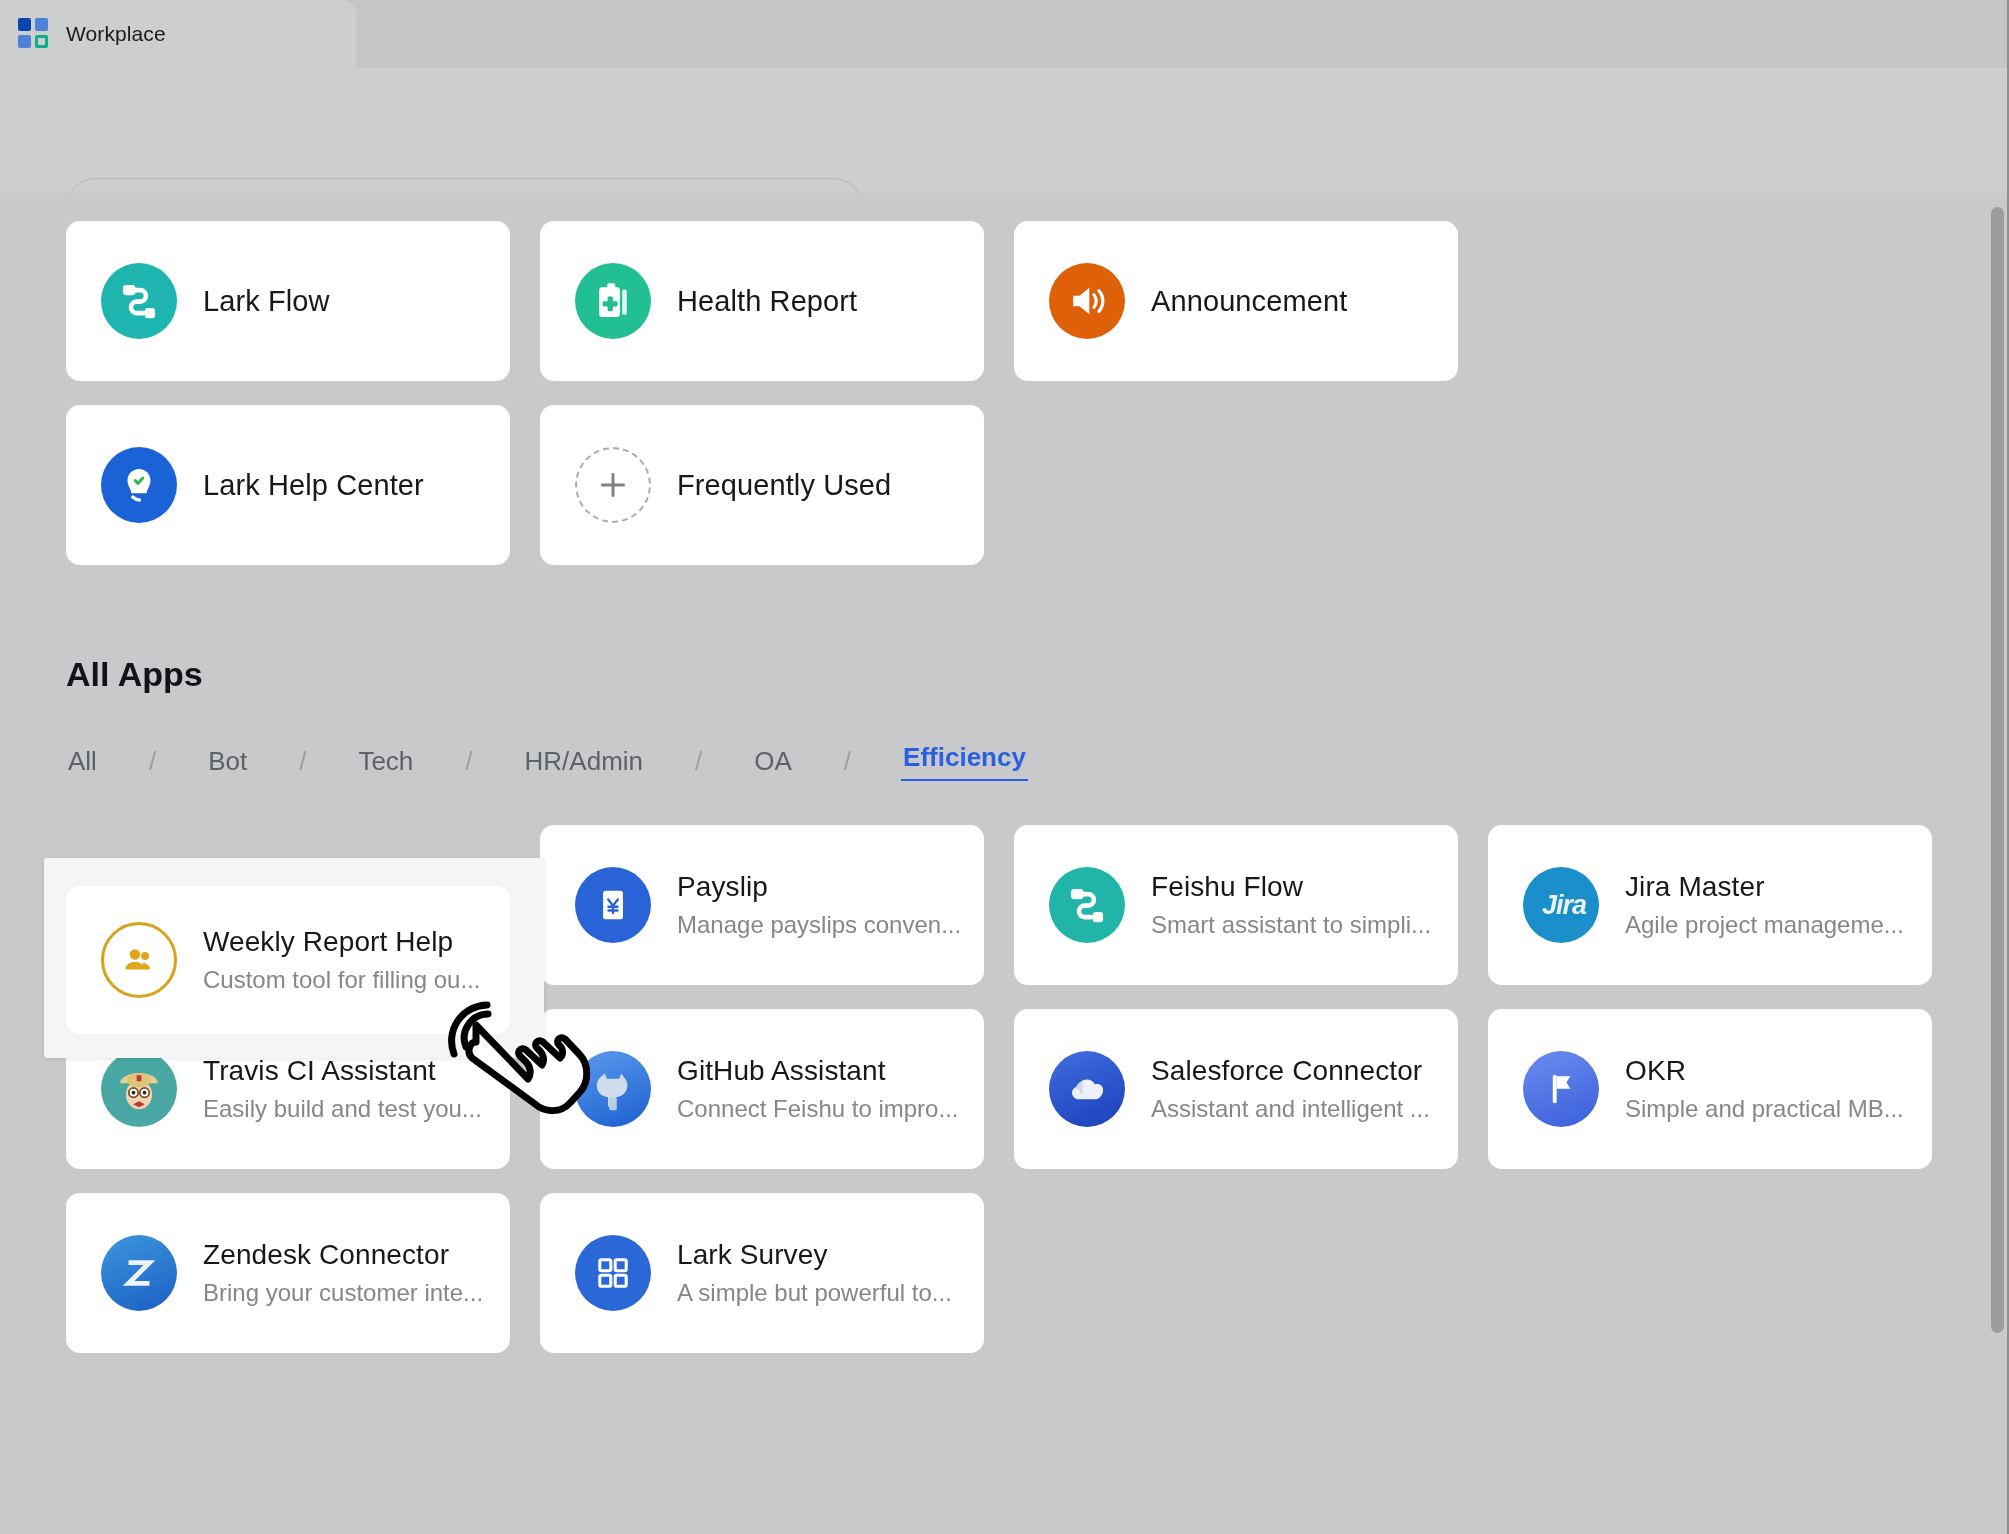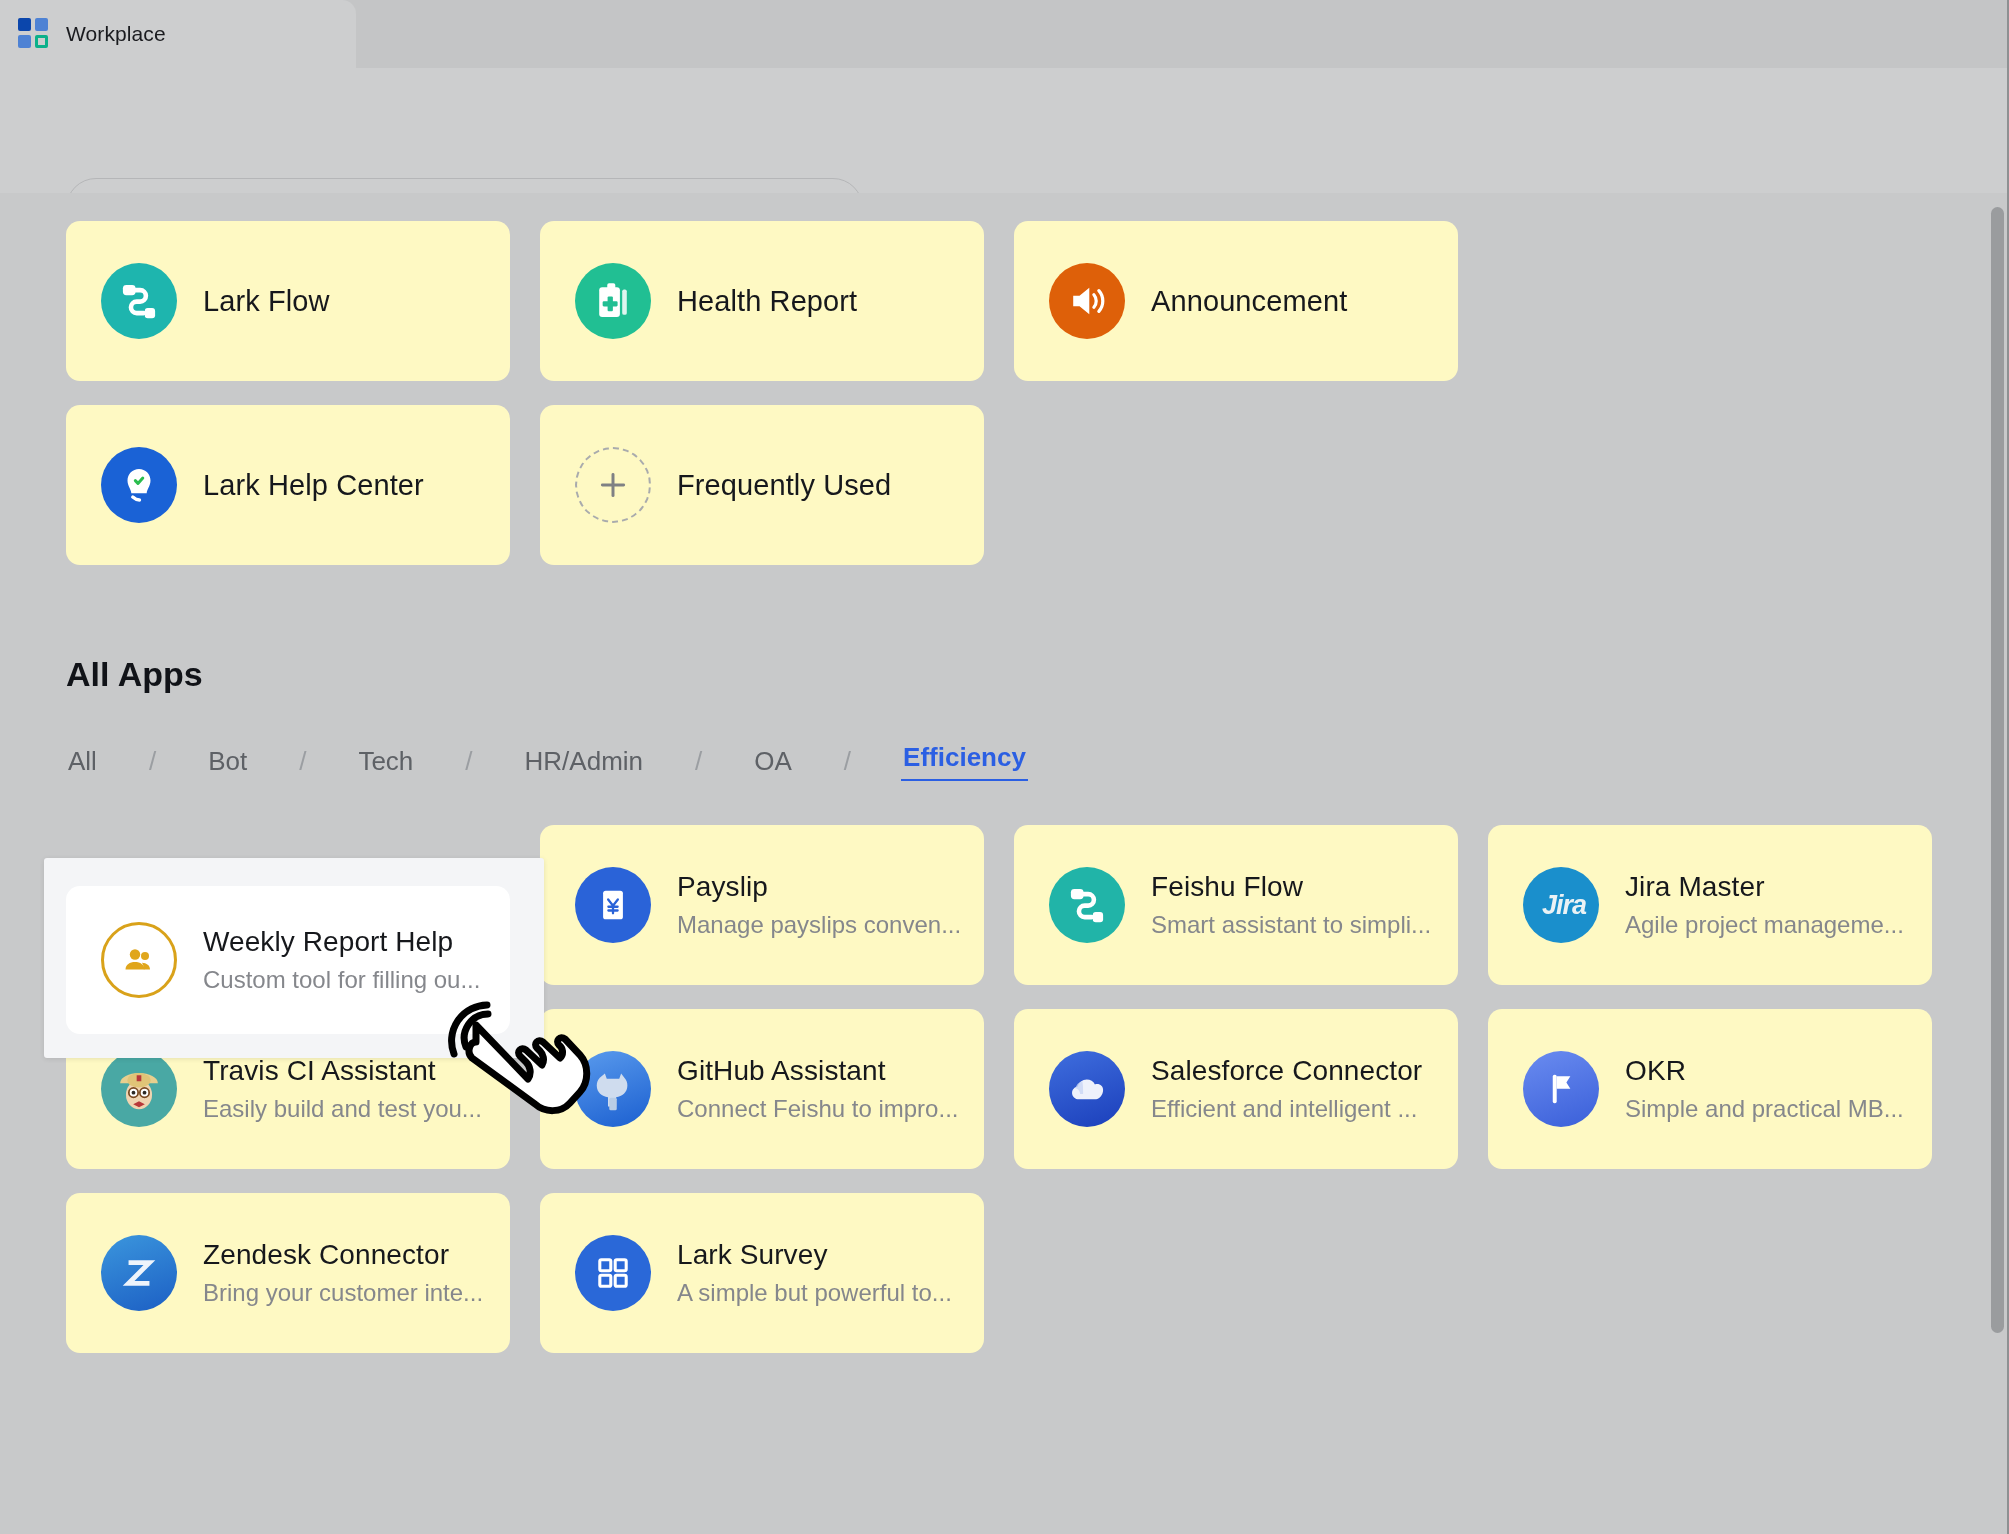--- a/index.html
+++ b/index.html
@@ -40,21 +40,21 @@
   .hdr-actions { position: absolute; right: 52px; top: 110px; height: 60px; display: flex; align-items: center; gap: 62px; }
   .hdr-btn { display: flex; align-items: center; gap: 15px; cursor: pointer; }
   .hdr-btn span.t { font-size: 27px; color: #4d5056; letter-spacing: .1px; }
 
   
   .body { position: absolute; left: 0; top: 193px; width: 2009px; height: 1341px; background: #c8c9ca; }
   .wrap { position: absolute; left: 66px; top: 0; width: 1866px; }
 
   .grid { display: grid; grid-template-columns: repeat(4, 444px); column-gap: 30px; row-gap: 24px; }
   .card {
-    height: 160px; background: #fef9c3; border-radius: 14px;
+    height: 160px; background: #ffffff; border-radius: 14px;
     display: flex; align-items: center; padding-left: 35px; gap: 26px;
   }
   .card .ic { flex: 0 0 auto; width: 76px; height: 76px; border-radius: 50%; display: flex; align-items: center; justify-content: center; overflow: hidden; }
   .card .tx { display: flex; flex-direction: column; justify-content: center; min-width: 0; }
   .card .nm { font-size: 28px; color: #16181c; letter-spacing: .1px; white-space: nowrap; }
   .card .ds { font-size: 24px; color: #85878c; margin-top: 8px; white-space: nowrap; overflow: hidden; }
 
   .tops .card { height: 160px; }
   .tops .nm { font-size: 29px; }
 
@@ -325,21 +325,21 @@
 
         <div class="card">
           <span class="ic" style="background:linear-gradient(160deg,#3f6ede,#1b3fbb)">
             <svg width="46" height="46" viewBox="0 0 40 40" fill="#ffffff">
               <path d="M13 29c-3.3 0-6-2.5-6-5.6 0-2.8 2.2-5.1 5-5.5.8-3.5 4-6.1 7.8-6.1 3.1 0 5.8 1.7 7.1 4.2.6-.2 1.2-.3 1.9-.3 3 0 5.2 2.3 5.2 5.1 0 4.2-3 8.2-7.6 8.2z" opacity=".92"></path>
               <path d="M15.8 13c-3 1-5.2 3.4-5.8 6.4 2.3.6 4 2.6 4 5h2.6c0-4.5 0-8.9-.8-11.4z" fill="#c9d6f5" opacity=".8"></path>
             </svg>
           </span>
           <span class="tx">
             <span class="nm">Salesforce Connector</span>
-            <span class="ds">Efficient and intelligent ...</span>
+            <span class="ds">Assistant and intelligent ...</span>
           </span>
         </div>
 
         <div class="card">
           <span class="ic" style="background:linear-gradient(160deg,#6a8cf0,#3a5fd9)">
             <svg width="44" height="44" viewBox="0 0 40 40" fill="#ffffff">
               <rect x="12.5" y="7" width="3.6" height="26" rx="1.6"></rect>
               <path d="M16.1 8.5h12.4l-3.6 5.6 3.6 5.6H16.1z"></path>
             </svg>
           </span>

